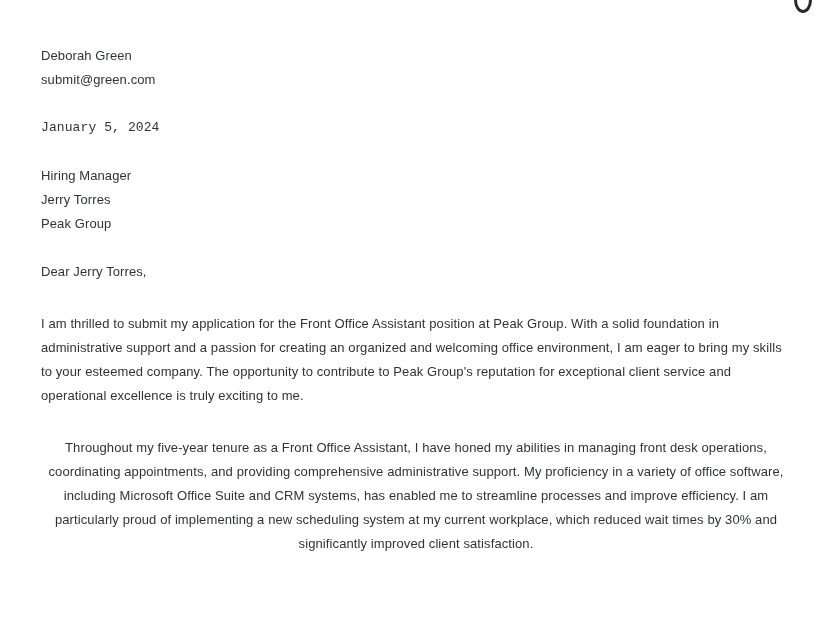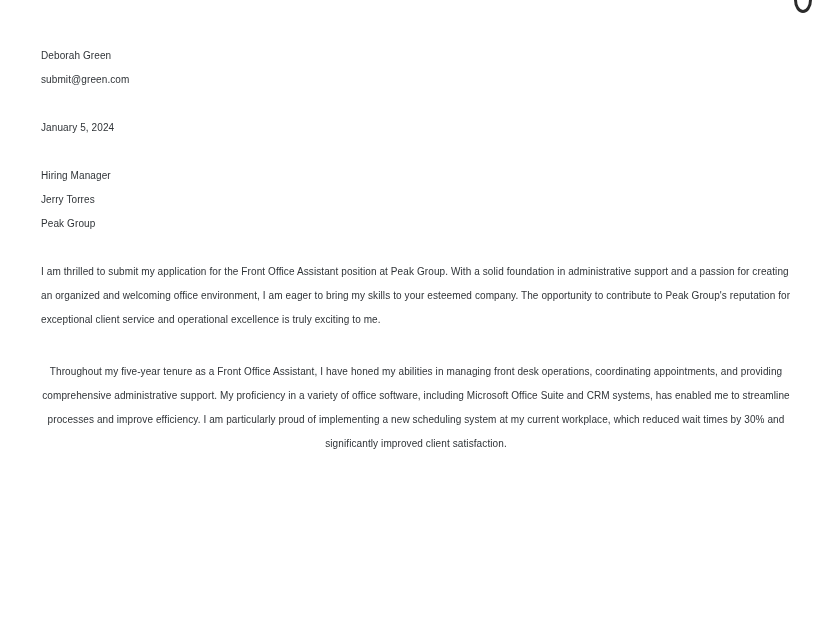--- a/index.html
+++ b/index.html
@@ -34,42 +34,42 @@
     box-sizing: border-box;
     background: transparent;
   }
 
   #letter {
     position: absolute;
     left: 41px;
     top: 44px;
     width: 750px;
     color: #2f3337;
-    font-size: 10px;
+    font-size: 13px;
     line-height: 24px;
     letter-spacing: 0.1px;
   }
 
   .line {
     white-space: nowrap;
   }
 
   .block {
     margin: 0;
   }
 
   .para {
     margin: 0;
     text-align: left;
   }
 
   .para + .para { margin-top: 28px; text-align: center; }
 
   #sender-block { margin-bottom: 24px; }
-  #date-block   { margin-bottom: 24px; }
+  #date-block   { margin-bottom: 24px; font-family: Liberation Mono, monospace; }
   #recipient-block { margin-bottom: 24px; }
   #salutation-block { margin-bottom: 28px; }
 </style>
 </head>
 <body>
 
 <div id="page">
 
   <div id="top-right-glyph"></div>
 
@@ -83,18 +83,21 @@
     <div id="date-block" class="block">
       <div class="line">January 5, 2024</div>
     </div>
 
     <div id="recipient-block" class="block">
       <div class="line">Hiring Manager</div>
       <div class="line">Jerry Torres</div>
       <div class="line">Peak Group</div>
     </div>
 
+    <div id="salutation-block" class="block">
+      <div class="line">Dear Jerry Torres,</div>
+    </div>
 
     <p class="para">I am thrilled to submit my application for the Front Office Assistant position at Peak Group. With a solid foundation in administrative support and a passion for creating an organized and welcoming office environment, I am eager to bring my skills to your esteemed company. The opportunity to contribute to Peak Group's reputation for exceptional client service and operational excellence is truly exciting to me.</p>
     <p class="para">Throughout my five-year tenure as a Front Office Assistant, I have honed my abilities in managing front desk operations, coordinating appointments, and providing comprehensive administrative support. My proficiency in a variety of office software, including Microsoft Office Suite and CRM systems, has enabled me to streamline processes and improve efficiency. I am particularly proud of implementing a new scheduling system at my current workplace, which reduced wait times by 30% and significantly improved client satisfaction.</p>
 
   </div>
 </div>
 
 </body></html>

